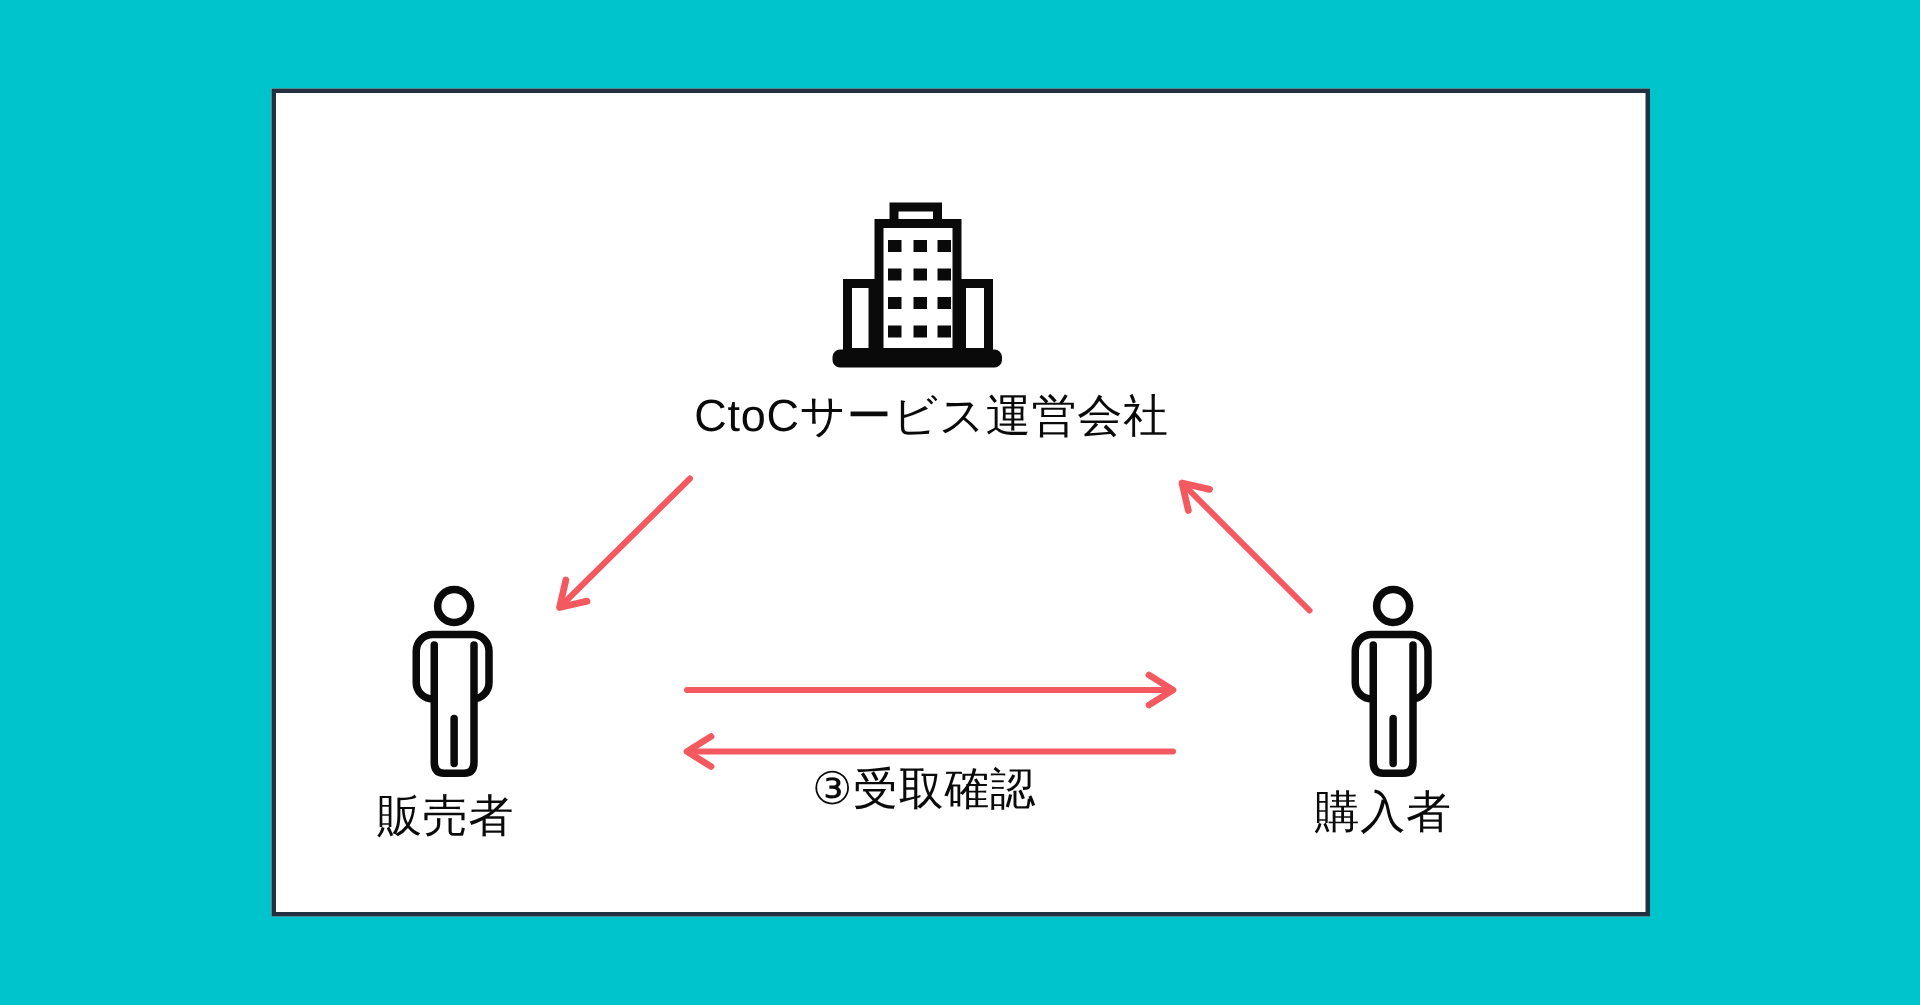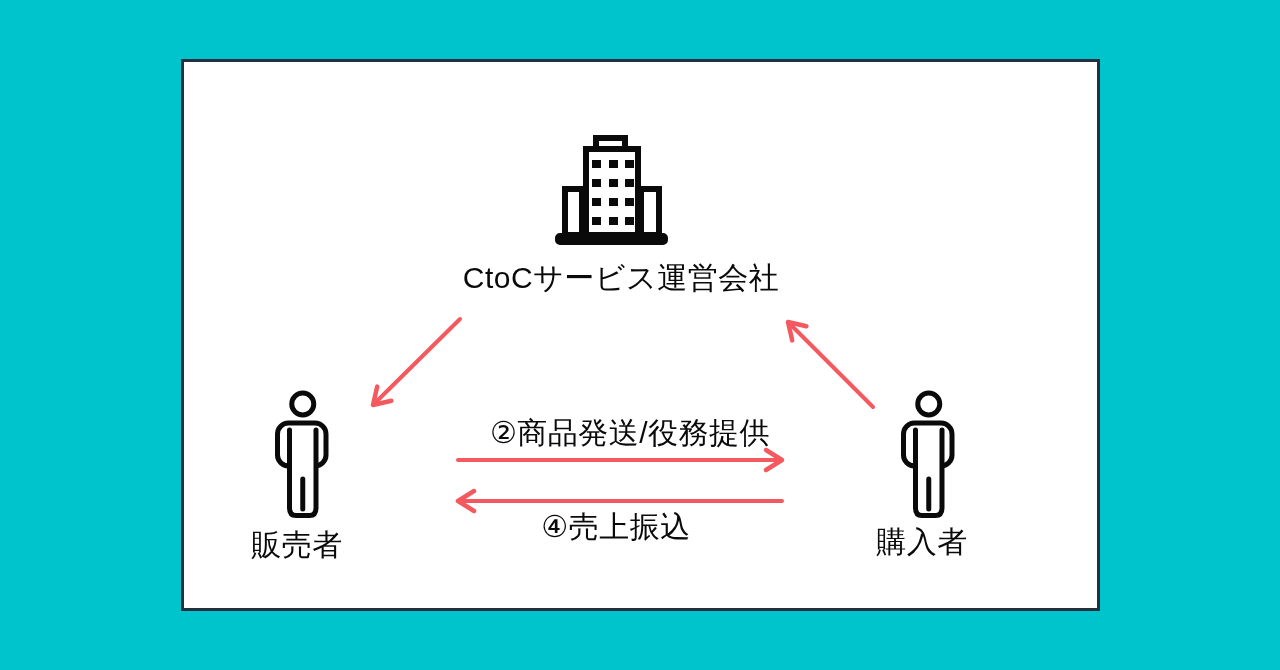--- a/index.html
+++ b/index.html
@@ -102,16 +102,15 @@
           <polyline points="-16,-10 0,0 -16,10" stroke-width="4.5"></polyline>
         </g>
       </g>
     </g>
   </svg>
 
   <div class="label company-label">CtoCサービス運営会社</div>
   <div class="label seller-label">販売者</div>
   <div class="label buyer-label">購入者</div>
 
-  <div class="label flow2-label">②商品発送/役務提供</div>
-  <div class="label flow3-label">④売上振込</div>
+  <div class="label flow3-label">③受取確認</div>
 
 </div>
 
 </body></html>

